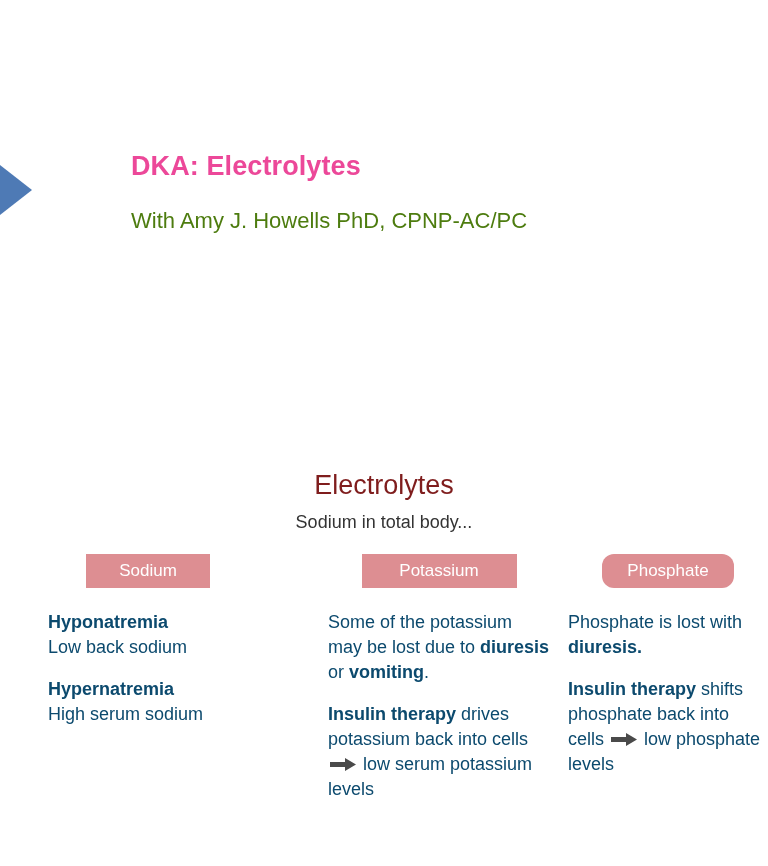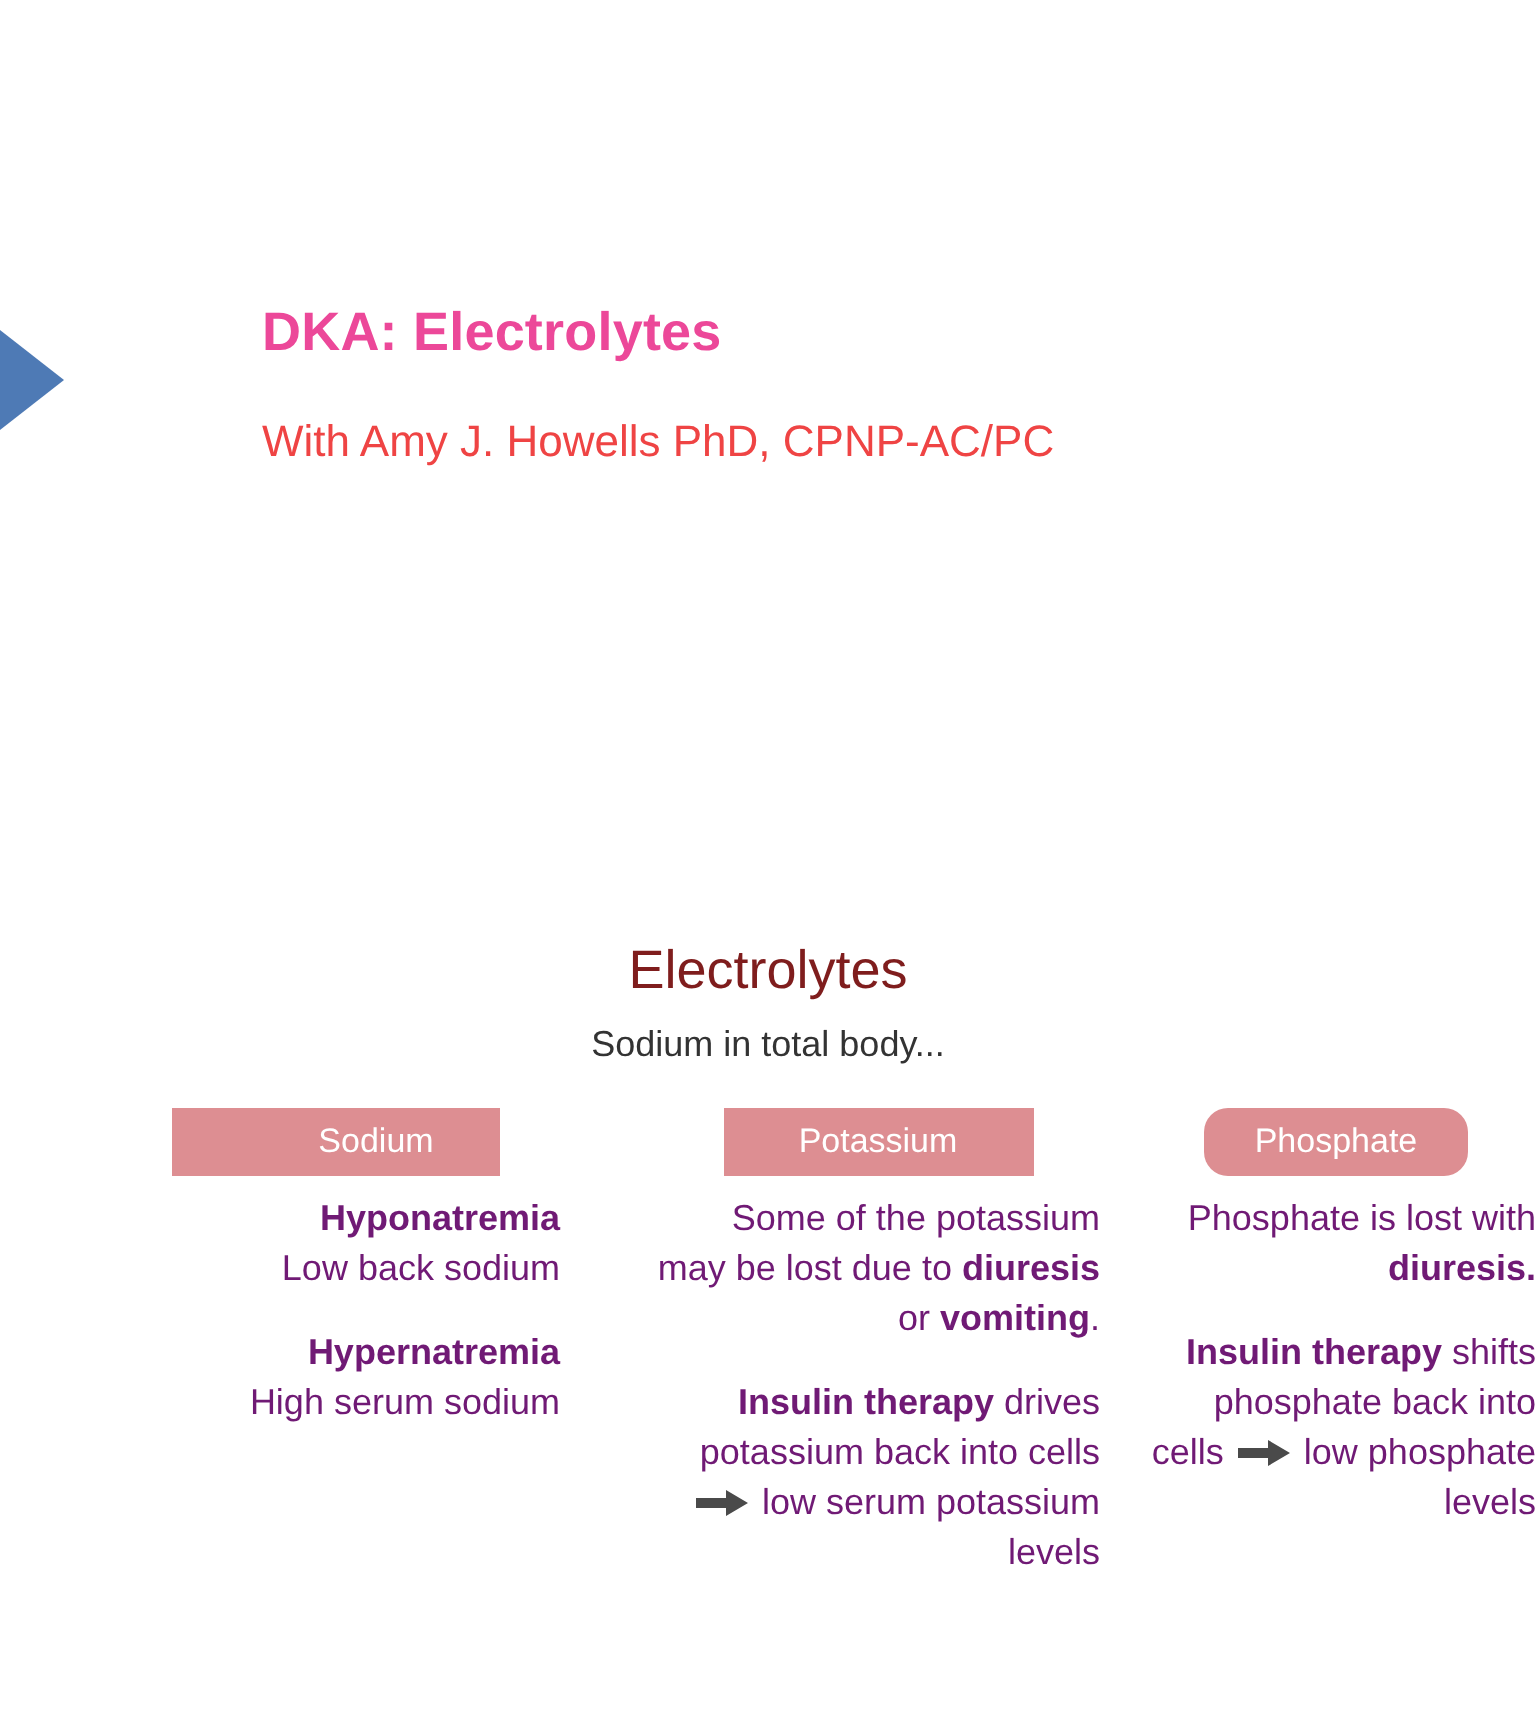--- a/index.html
+++ b/index.html
@@ -36,21 +36,21 @@
     color: #ec4899;
     letter-spacing: 0.1px;
     white-space: nowrap;
   }
   .slide-subtitle {
     position: absolute;
     left: 131px;
     top: 208px;
     font-size: 22px;
     font-weight: normal;
-    color: #ef4444;
+    color: #4d7c0f;
     white-space: nowrap;
   }
 
   
   .panel {
     position: absolute;
     left: 0px;
     top: 462px;
     width: 768px;
     height: 404px;
@@ -93,30 +93,30 @@
 
   .pill {
     height: 34px;
     line-height: 34px;
     text-align: center;
     color: #ffffff;
     font-size: 17px;
     font-weight: normal;
     background: #DD8E92;
   }
-  .pill-sodium    { width: 124px; margin: 0 auto 0 22px; padding-left: 40px; }
+  .pill-sodium    { width: 124px; margin: 0 auto 0 22px; }
   .pill-potassium { width: 155px; margin: 0 auto; }
   .pill-phosphate { width: 132px; margin: 0 auto; border-radius: 12px; }
 
   .col-body {
-    margin-top: 9px;
-    text-align: right;
+    margin-top: 22px;
+    text-align: left;
     font-size: 18px;
     line-height: 25px;
-    color: #701a75;
+    color: #0c4a6e;
   }
   .col-sodium .col-body { width: 232px; margin-left: -16px; }
   .block { margin-bottom: 0; }
   .block + .block { margin-top: 17px; }
   .term {
     font-weight: bold;
     display: block;
   }
   b { font-weight: bold; }
 

